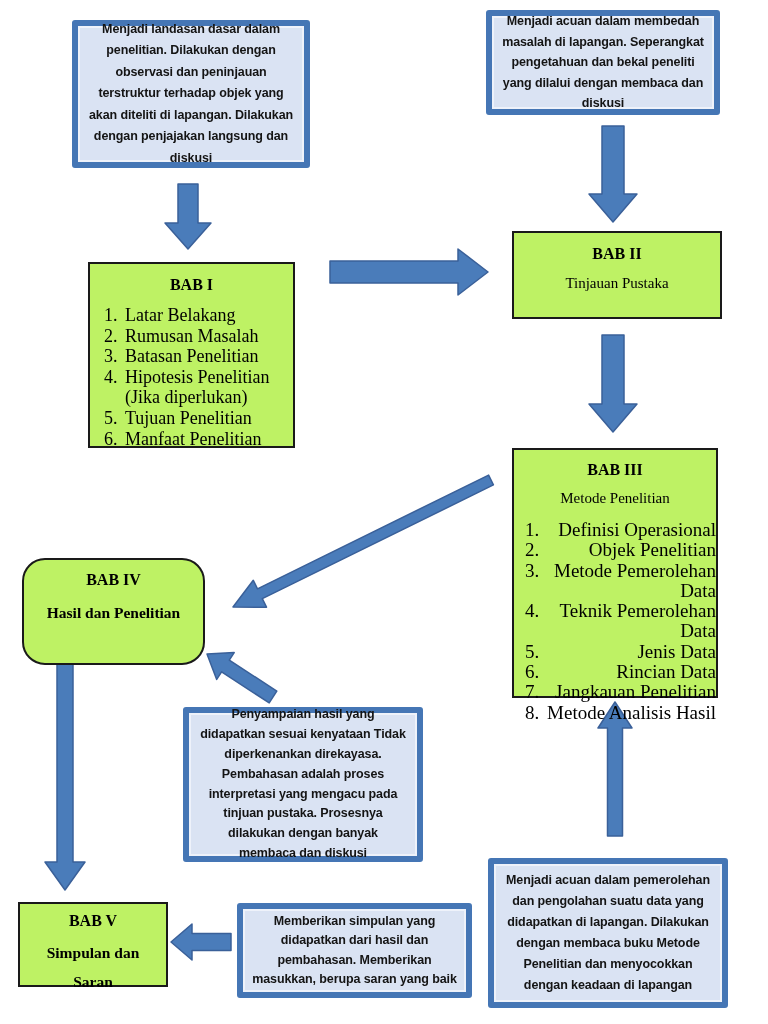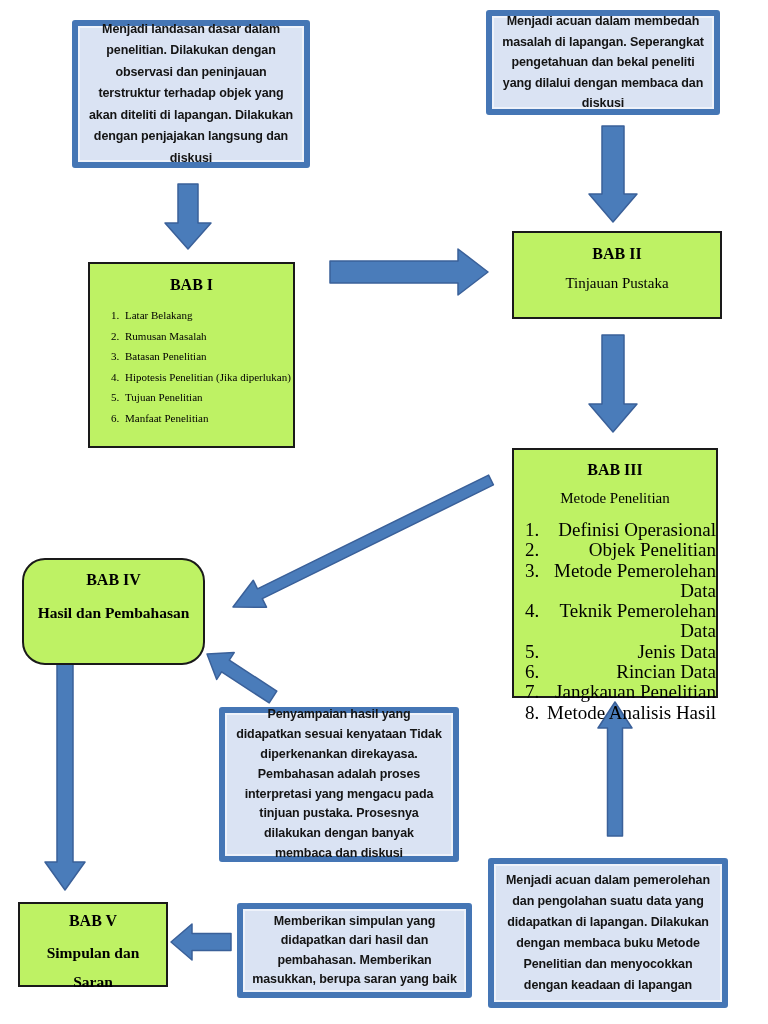--- a/index.html
+++ b/index.html
@@ -15,37 +15,37 @@
     box-shadow: inset 0 0 0 2px rgba(255,255,255,0.55);
     color:#141414; font-family:"Liberation Sans", sans-serif; font-weight:bold;
     text-align:center; display:flex; align-items:center; justify-content:center;
   }
   .note .txt { padding:2px 9px; font-size:12.5px; letter-spacing:-0.1px; }
 
   #note-top-left      { left:72px;  top:20px;  width:238px; height:148px; }
   #note-top-left .txt { line-height:21.5px; }
   #note-top-right      { left:486px; top:10px;  width:234px; height:105px; }
   #note-top-right .txt { line-height:20.5px; }
-  #note-middle      { left:183px; top:707px; width:240px; height:155px;margin-left:36px; }
+  #note-middle      { left:183px; top:707px; width:240px; height:155px; }
   #note-middle .txt { line-height:19.8px; }
   #note-bottom-middle      { left:237px; top:903px; width:235px; height:95px; }
   #note-bottom-middle .txt { line-height:19.5px; }
   #note-bottom-right      { left:488px; top:858px; width:240px; height:150px; }
   #note-bottom-right .txt { line-height:21px; }
 
   
   .babbox {
     position:absolute; box-sizing:border-box;
     background:#bef264; border:2px solid #1a1a1a; color:#000;
   }
   .babbox .title    { font-weight:bold; text-align:center; font-size:16px; }
   .babbox .subtitle { text-align:center; font-size:15px; }
 
   #bab1 { left:88px;  top:262px; width:207px; height:186px; padding-top:12px; }
-  #bab1 ol { margin:11px 0 0 0; padding-left:32px; font-size:11px; line-height:20.6px; }
+  #bab1 ol { margin:11px 0 0 0; padding-left:32px; font-size:18px; line-height:20.6px; }
   #bab1 ol li { padding-left:3px; }
 
   #bab2 { left:512px; top:231px; width:210px; height:88px; padding-top:12px; }
   #bab2 .subtitle { margin-top:12px; }
 
   #bab3 { left:512px; top:448px; width:206px; height:250px; padding-top:11px; }
   #bab3 .subtitle { font-weight:normal; margin-top:11px; }
   #bab3 ol { margin:13px 0 0 0; padding-left:30px; font-size:19px; line-height:20.3px;text-align:right; }
   #bab3 ol li { padding-left:3px; }
 
@@ -109,21 +109,21 @@
         <li>Teknik Pemerolehan Data</li>
         <li>Jenis Data</li>
         <li>Rincian Data</li>
         <li>Jangkauan Penelitian</li>
         <li>Metode Analisis Hasil</li>
       </ol>
   </div>
 
   <div class="babbox" id="bab4">
     <div class="title">BAB IV</div>
-    <div class="subtitle">Hasil dan Pembahasan</div>
+    <div class="subtitle">Hasil dan Penelitian</div>
   </div>
 
   <div class="note" id="note-middle">
     <div class="txt">Penyampaian hasil yang didapatkan sesuai kenyataan Tidak diperkenankan direkayasa. Pembahasan adalah proses interpretasi yang mengacu pada tinjuan pustaka. Prosesnya dilakukan dengan banyak membaca dan diskusi</div>
   </div>
 
   <div class="babbox" id="bab5">
     <div class="title">BAB V</div>
     <div class="subtitle">Simpulan dan Saran</div>
   </div>

